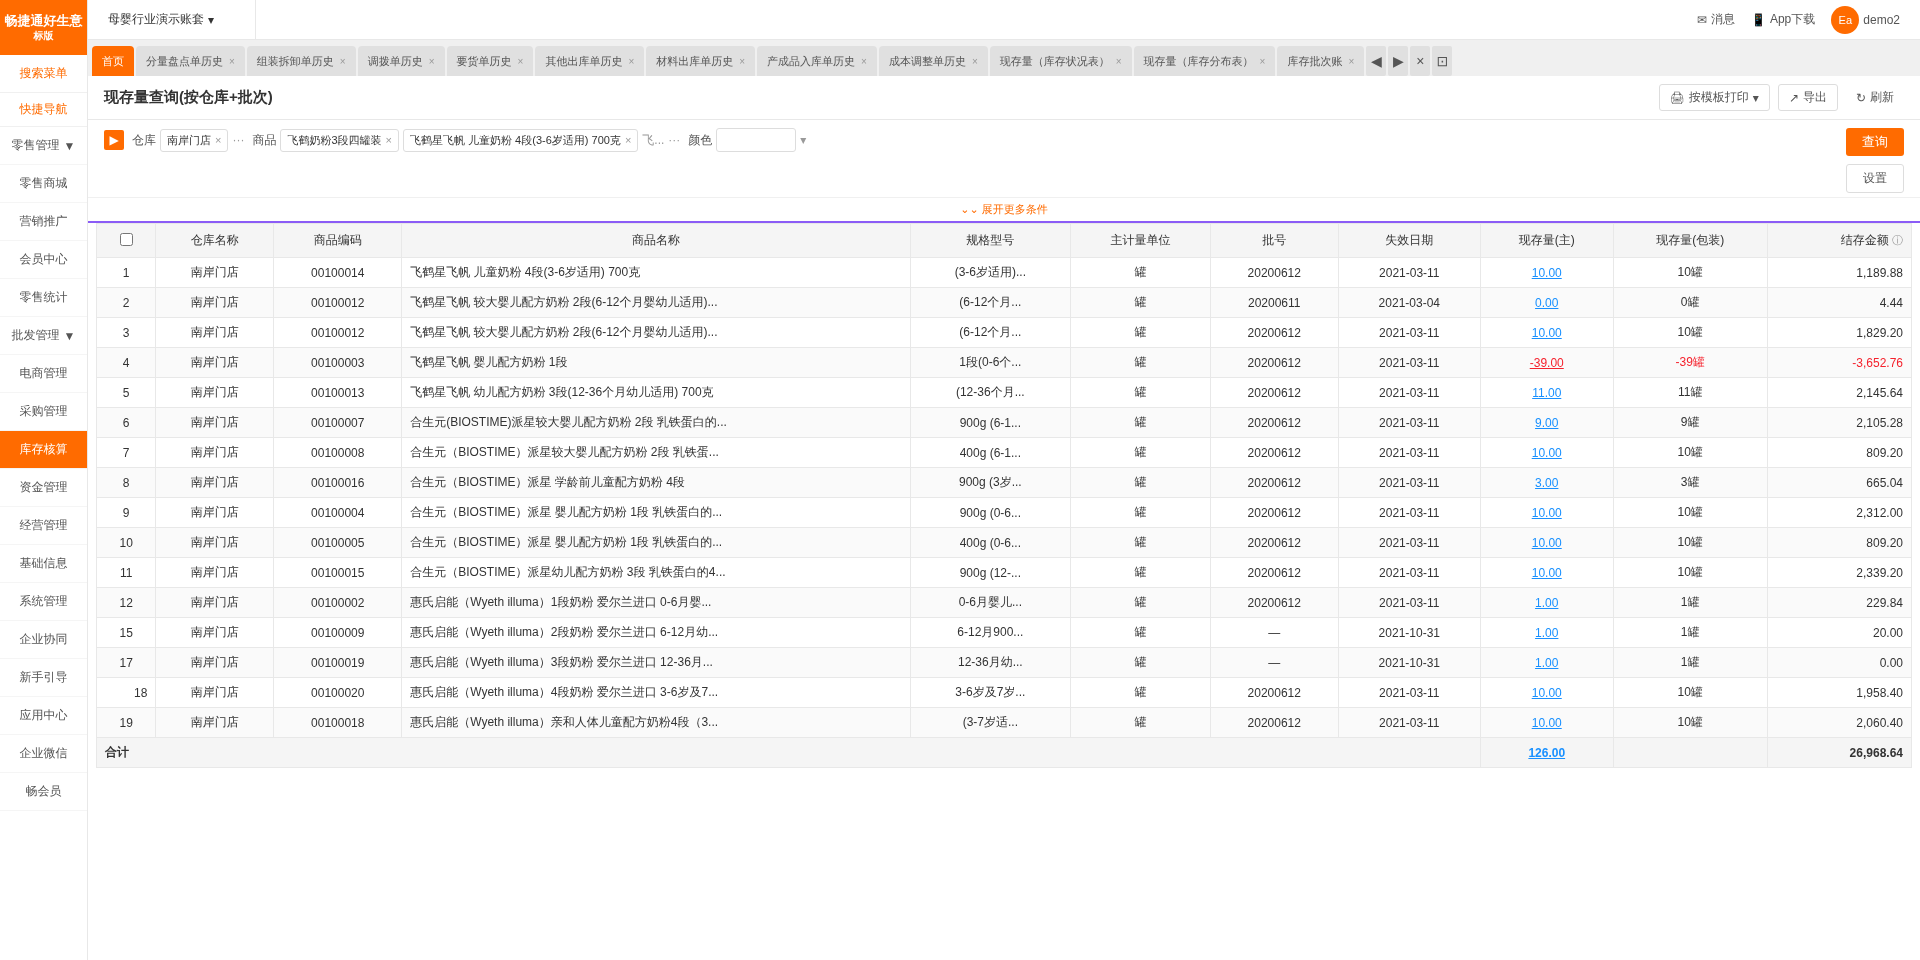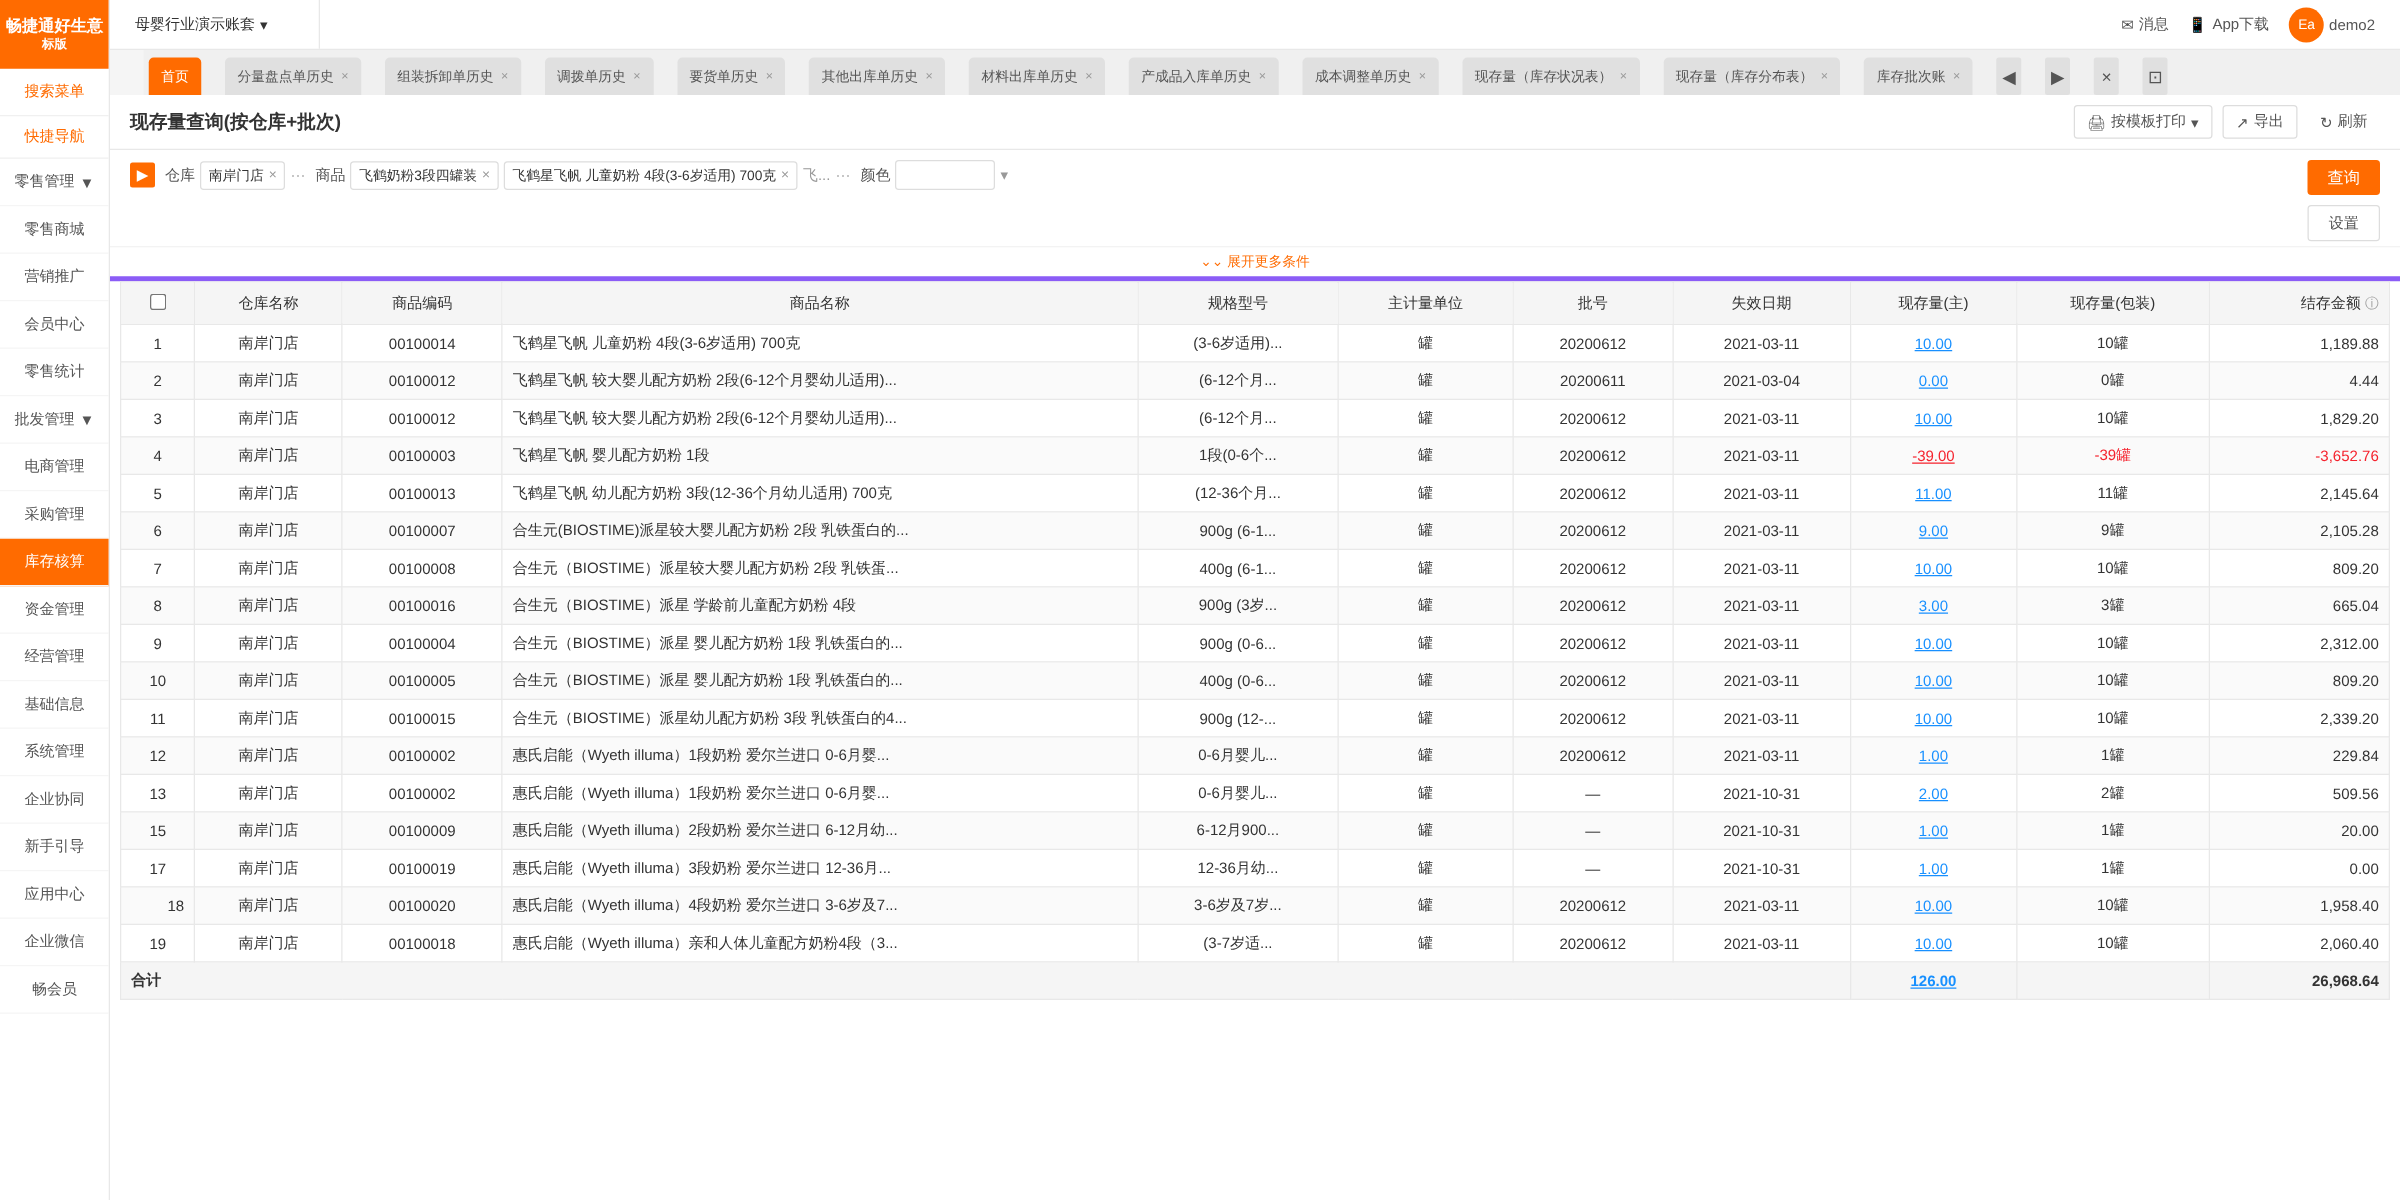--- a/index.html
+++ b/index.html
@@ -19,21 +19,21 @@
 
     
     .top-nav { height: 40px; background: #fff; border-bottom: 1px solid #e8e8e8; display: flex; align-items: center; padding: 0 8px; gap: 0; flex-shrink: 0; }
     .top-nav-dropdown { padding: 0 12px; font-size: 12px; color: #333; display: flex; align-items: center; gap: 4px; border-right: 1px solid #e8e8e8; height: 100%; cursor: pointer; min-width: 160px; }
     .top-nav-spacer { flex: 1; }
     .top-nav-actions { display: flex; align-items: center; gap: 16px; padding-right: 12px; }
     .top-nav-action { display: flex; align-items: center; gap: 4px; cursor: pointer; color: #555; font-size: 12px; }
     .user-avatar { width: 28px; height: 28px; border-radius: 50%; background: #ff6b00; color: #fff; display: flex; align-items: center; justify-content: center; font-size: 11px; }
 
     
-    .tab-bar { height: 36px; background: #f0f0f0; display: flex; align-items: flex-end; padding: 0 4px; flex-shrink: 0; gap: 19px; overflow: hidden; margin-left: 27px; }
+    .tab-bar { height: 36px; background: #f0f0f0; display: flex; align-items: flex-end; padding: 0 4px; flex-shrink: 0; gap: 2px; overflow: hidden; }
     .tab { height: 30px; padding: 0 10px; background: #e0e0e0; border-radius: 4px 4px 0 0; display: flex; align-items: center; gap: 6px; font-size: 11px; color: #555; cursor: pointer; white-space: nowrap; flex-shrink: 0; }
     .tab .close { color: #999; font-size: 10px; cursor: pointer; }
     .tab.home { background: #ff6b00; color: #fff; }
     .tab-nav-btn { width: 20px; height: 30px; display: flex; align-items: center; justify-content: center; background: #e0e0e0; border-radius: 2px; cursor: pointer; color: #555; font-size: 14px; margin-top: auto; }
 
     
     .content { flex: 1; background: #fff; display: flex; flex-direction: column; overflow: hidden; }
 
     
     .page-header { padding: 8px 16px; background: #fff; border-bottom: 1px solid #e8e8e8; display: flex; align-items: center; justify-content: space-between; flex-shrink: 0; }
@@ -250,21 +250,21 @@
 
       <div class="filter-action-col">
         <button class="btn-query">
           
           查询
         </button>
         <button class="btn-settings">设置</button>
       </div>
     </div>
 
-    <div style="text-align:center;padding:4px;background:#fff;border-bottom:4px solid #8b5cf6;flex-shrink:0;">
+    <div style="text-align:center;padding:4px;background:#fff;border-bottom:2px solid #8b5cf6;flex-shrink:0;">
       <span style="color:#ff6b00;font-size:11px;cursor:pointer;">
         <span>⌄⌄</span>
         <span>展开更多条件</span>
       </span>
     </div>
 
     <div class="table-area">
       <table>
         <thead>
           <tr>
@@ -437,33 +437,20 @@
     <td class="td-left" style="max-width:280px;overflow:hidden;text-overflow:ellipsis;">惠氏启能（Wyeth illuma）1段奶粉 爱尔兰进口 0-6月婴...</td>
     <td>0-6月婴儿...</td>
     <td>罐</td>
     <td>20200612</td>
     <td>2021-03-11</td>
     <td style="color:#1890ff;text-decoration:underline;cursor:pointer;">1.00</td>
     <td style="">1罐</td>
     <td class="td-number" style="">229.84</td>
   </tr>
             <tr>
-    <td style="text-align:center;">13</td>
-    <td>南岸门店</td>
-    <td>00100002</td>
-    <td class="td-left" style="max-width:280px;overflow:hidden;text-overflow:ellipsis;">惠氏启能（Wyeth illuma）1段奶粉 爱尔兰进口 0-6月婴...</td>
-    <td>0-6月婴儿...</td>
-    <td>罐</td>
-    <td>—</td>
-    <td>2021-10-31</td>
-    <td style="color:#1890ff;text-decoration:underline;cursor:pointer;">2.00</td>
-    <td style="">2罐</td>
-    <td class="td-number" style="">509.56</td>
-  </tr>
-            <tr>
     <td style="text-align:center;">15</td>
     <td>南岸门店</td>
     <td>00100009</td>
     <td class="td-left" style="max-width:280px;overflow:hidden;text-overflow:ellipsis;">惠氏启能（Wyeth illuma）2段奶粉 爱尔兰进口 6-12月幼...</td>
     <td>6-12月900...</td>
     <td>罐</td>
     <td>—</td>
     <td>2021-10-31</td>
     <td style="color:#1890ff;text-decoration:underline;cursor:pointer;">1.00</td>
     <td style="">1罐</td>

